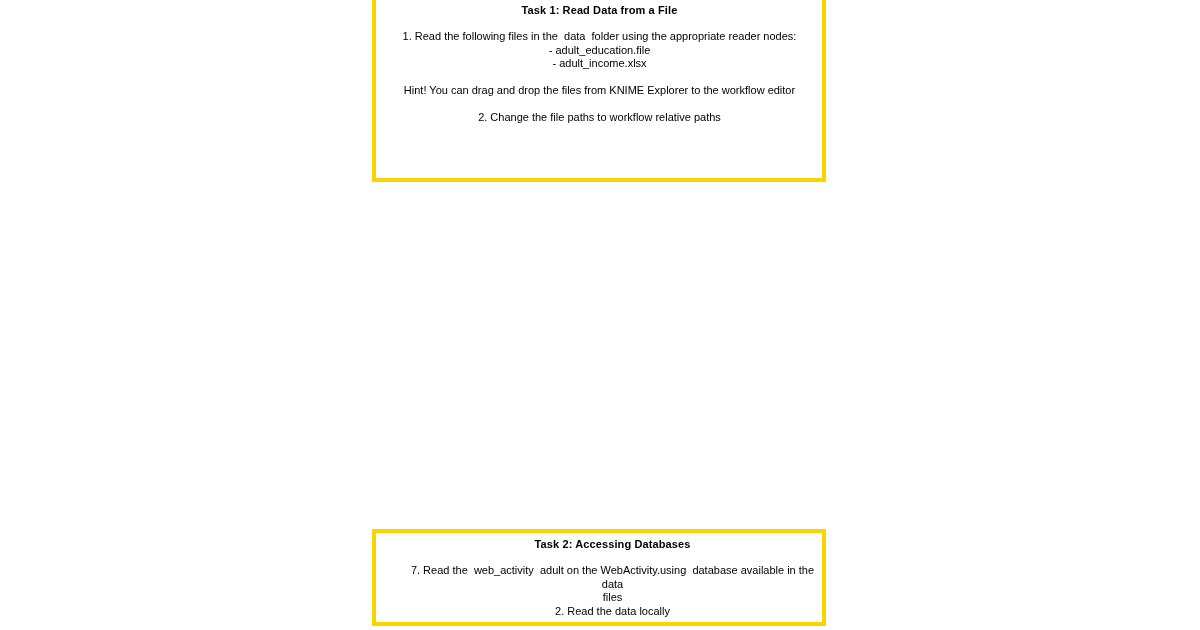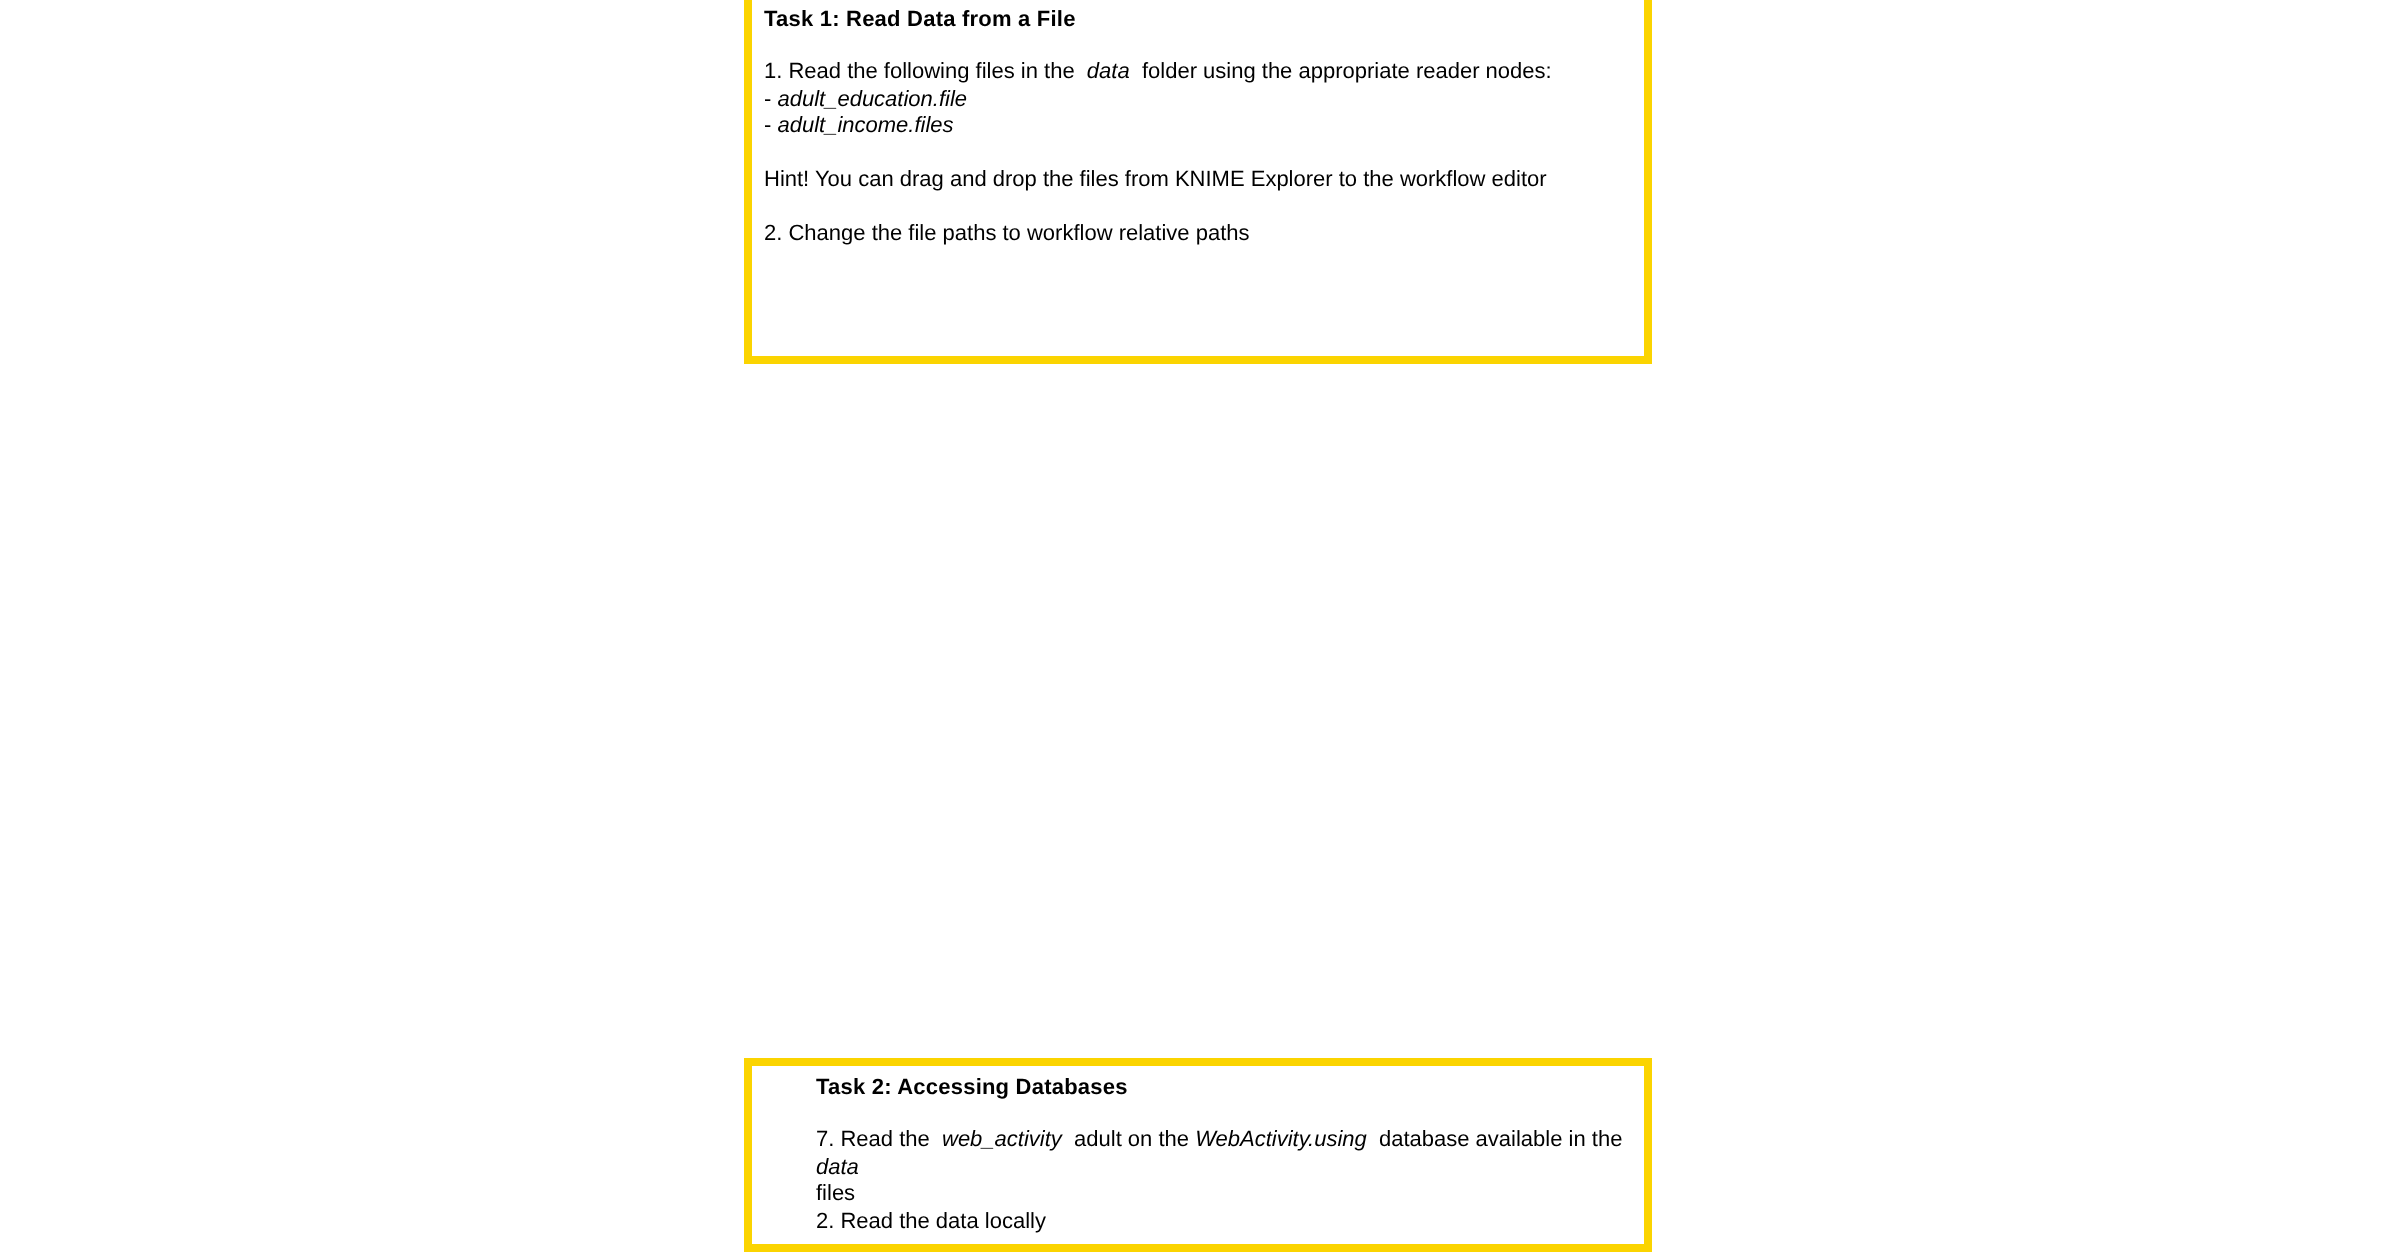--- a/index.html
+++ b/index.html
@@ -17,20 +17,21 @@
     -webkit-font-smoothing: antialiased;
   }
 
   
   #canvas {
     position: absolute;
     inset: 0;
     width: 1192px;
     height: 630px;
     background: #ffffff;
+    text-align: center;
   }
 
   
   .annotation {
     position: absolute;
     box-sizing: border-box;
     background: #ffffff;
     border: 4px solid #fbd400;
     padding: 4px 5px 4px 6px;
   }
@@ -74,38 +75,37 @@
   }
 
   .line {
     font-size: 11px;
     line-height: 13.6px;
     color: #000000;
     white-space: pre-wrap;
   }
 
   .it {
-    font-style: italic;
   }
 
   
   .gap-after-title { height: 13px; }
 </style>
 </head>
 <body>
 
 <div id="canvas" style="background: rgb(255, 255, 255);">
 
   <div class="annotation" id="annotation-task-1" style="border-color: rgb(251, 212, 0); background: rgb(255, 255, 255);">
     <div class="anno-title">Task 1: Read Data from a File</div>
     <div class="gap-after-title"></div>
     <div class="anno-body">
         <div class="line"><span class="">1. Read the following files in the </span><span class="it"> data </span><span class=""> folder using the appropriate reader nodes:</span></div>
         <div class="line"><span class="">- </span><span class="it">adult_education.file</span></div>
-        <div class="line"><span class="">- </span><span class="it">adult_income.files</span></div>
+        <div class="line"><span class="">- </span><span class="it">adult_income.xlsx</span></div>
         <div class="blank-line">&nbsp;</div>
         <div class="line"><span class="">Hint! You can drag and drop the files from KNIME Explorer to the workflow editor</span></div>
         <div class="blank-line">&nbsp;</div>
         <div class="line"><span class="">2. Change the file paths to workflow relative paths</span></div>
       </div>
   </div>
 
   <div class="annotation" id="annotation-task-2" style="border-color: rgb(251, 212, 0); background: rgb(255, 255, 255);">
     <div class="anno-title">Task 2: Accessing Databases</div>
     <div class="gap-after-title"></div>

